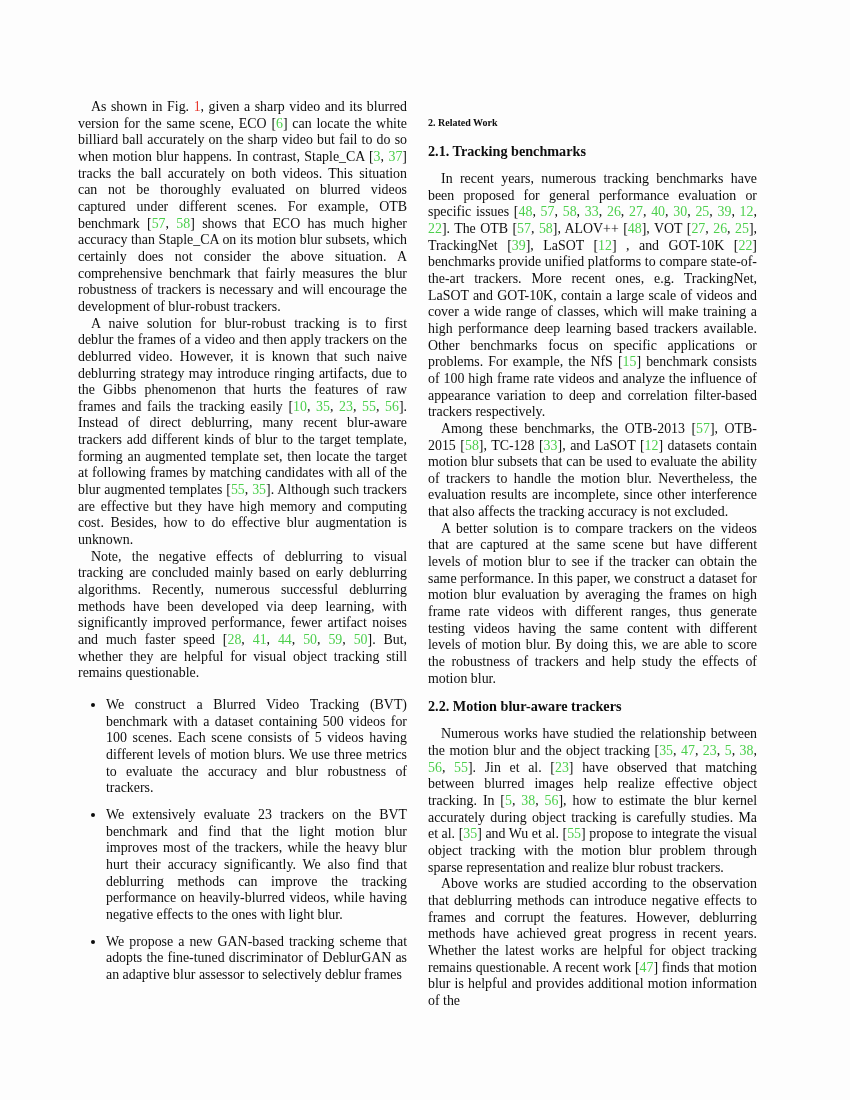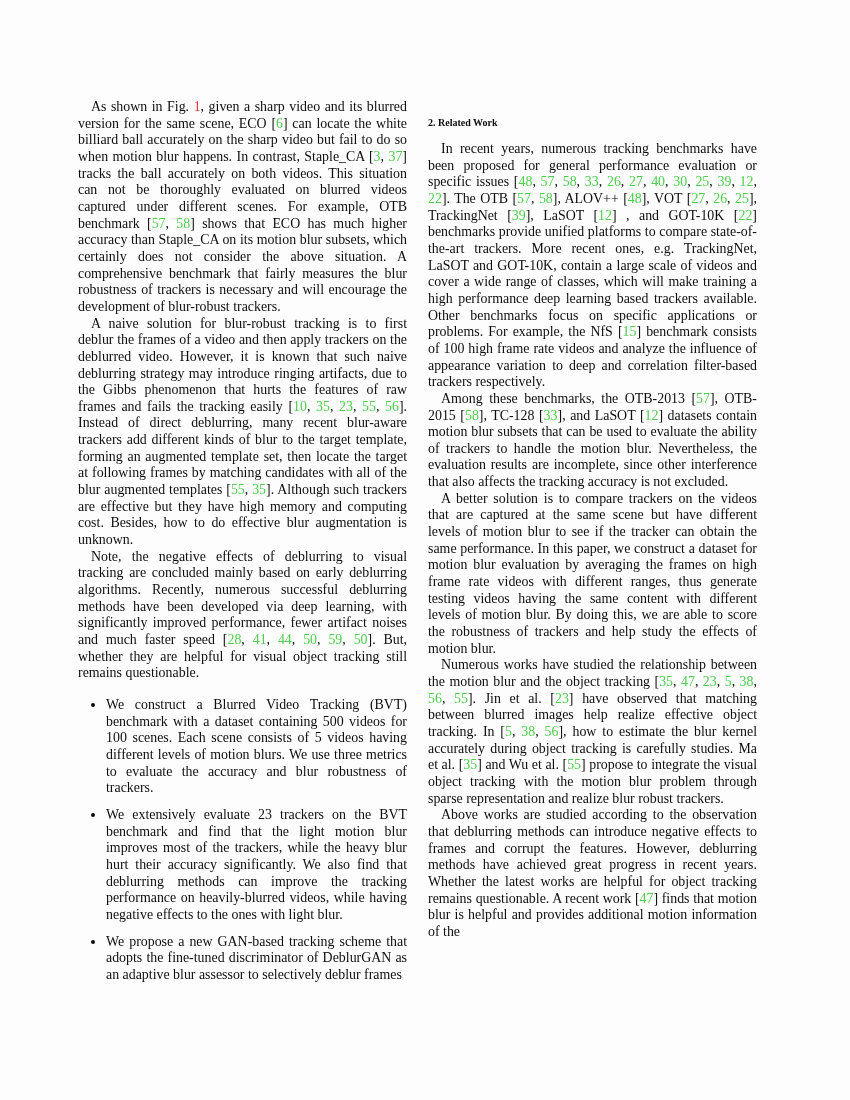--- a/index.html
+++ b/index.html
@@ -46,19 +46,21 @@
       <p class="para">A naive solution for blur-robust tracking is to first deblur the frames of a video and then apply trackers on the deblurred video. However, it is known that such naive deblurring strategy may introduce ringing artifacts, due to the Gibbs phenomenon that hurts the features of raw frames and fails the tracking easily [<span class="cite">10</span>, <span class="cite">35</span>, <span class="cite">23</span>, <span class="cite">55</span>, <span class="cite">56</span>]. Instead of direct deblurring, many recent blur-aware trackers add different kinds of blur to the target template, forming an augmented template set, then locate the target at following frames by matching candidates with all of the blur augmented templates [<span class="cite">55</span>, <span class="cite">35</span>]. Although such trackers are effective but they have high memory and computing cost. Besides, how to do effective blur augmentation is unknown.</p>
       <p class="para">Note, the negative effects of deblurring to visual tracking are concluded mainly based on early deblurring algorithms. Recently, numerous successful deblurring methods have been developed via deep learning, with significantly improved performance, fewer artifact noises and much faster speed [<span class="cite">28</span>, <span class="cite">41</span>, <span class="cite">44</span>, <span class="cite">50</span>, <span class="cite">59</span>, <span class="cite">50</span>]. But, whether they are helpful for visual object tracking still remains questionable.</p>
       <ul class="contribs">
         <li>We construct a Blurred Video Tracking (BVT) benchmark with a dataset containing 500 videos for 100 scenes. Each scene consists of 5 videos having different levels of motion blurs. We use three metrics to evaluate the accuracy and blur robustness of trackers.</li>
         <li>We extensively evaluate 23 trackers on the BVT benchmark and find that the light motion blur improves most of the trackers, while the heavy blur hurt their accuracy significantly. We also find that deblurring methods can improve the tracking performance on heavily-blurred videos, while having negative effects to the ones with light blur.</li>
         <li>We propose a new GAN-based tracking scheme that adopts the fine-tuned discriminator of DeblurGAN as an adaptive blur assessor to selectively deblur frames</li>
       </ul>
     </div>
   <div class="col col-right">
       <h2 class="sec">2. Related Work</h2>
+      <h3 class="subsec">2.1. Tracking benchmarks</h3>
       <p class="para">In recent years, numerous tracking benchmarks have been proposed for general performance evaluation or specific issues [<span class="cite">48</span>, <span class="cite">57</span>, <span class="cite">58</span>, <span class="cite">33</span>, <span class="cite">26</span>, <span class="cite">27</span>, <span class="cite">40</span>, <span class="cite">30</span>, <span class="cite">25</span>, <span class="cite">39</span>, <span class="cite">12</span>, <span class="cite">22</span>]. The OTB [<span class="cite">57</span>, <span class="cite">58</span>], ALOV++ [<span class="cite">48</span>], VOT [<span class="cite">27</span>, <span class="cite">26</span>, <span class="cite">25</span>], TrackingNet [<span class="cite">39</span>], LaSOT [<span class="cite">12</span>] , and GOT-10K [<span class="cite">22</span>] benchmarks provide unified platforms to compare state-of-the-art trackers. More recent ones, e.g. TrackingNet, LaSOT and GOT-10K, contain a large scale of videos and cover a wide range of classes, which will make training a high performance deep learning based trackers available. Other benchmarks focus on specific applications or problems. For example, the NfS [<span class="cite">15</span>] benchmark consists of 100 high frame rate videos and analyze the influence of appearance variation to deep and correlation filter-based trackers respectively.</p>
       <p class="para">Among these benchmarks, the OTB-2013 [<span class="cite">57</span>], OTB-2015 [<span class="cite">58</span>], TC-128 [<span class="cite">33</span>], and LaSOT [<span class="cite">12</span>] datasets contain motion blur subsets that can be used to evaluate the ability of trackers to handle the motion blur. Nevertheless, the evaluation results are incomplete, since other interference that also affects the tracking accuracy is not excluded.</p>
       <p class="para">A better solution is to compare trackers on the videos that are captured at the same scene but have different levels of motion blur to see if the tracker can obtain the same performance. In this paper, we construct a dataset for motion blur evaluation by averaging the frames on high frame rate videos with different ranges, thus generate testing videos having the same content with different levels of motion blur. By doing this, we are able to score the robustness of trackers and help study the effects of motion blur.</p>
+      <h3 class="subsec">2.2. Motion blur-aware trackers</h3>
       <p class="para">Numerous works have studied the relationship between the motion blur and the object tracking [<span class="cite">35</span>, <span class="cite">47</span>, <span class="cite">23</span>, <span class="cite">5</span>, <span class="cite">38</span>, <span class="cite">56</span>, <span class="cite">55</span>]. Jin et al. [<span class="cite">23</span>] have observed that matching between blurred images help realize effective object tracking. In [<span class="cite">5</span>, <span class="cite">38</span>, <span class="cite">56</span>], how to estimate the blur kernel accurately during object tracking is carefully studies. Ma et al. [<span class="cite">35</span>] and Wu et al. [<span class="cite">55</span>] propose to integrate the visual object tracking with the motion blur problem through sparse representation and realize blur robust trackers.</p>
       <p class="para">Above works are studied according to the observation that deblurring methods can introduce negative effects to frames and corrupt the features. However, deblurring methods have achieved great progress in recent years. Whether the latest works are helpful for object tracking remains questionable. A recent work [<span class="cite">47</span>] finds that motion blur is helpful and provides additional motion information of the</p>
     </div>
 </div>
 
 </body></html>

